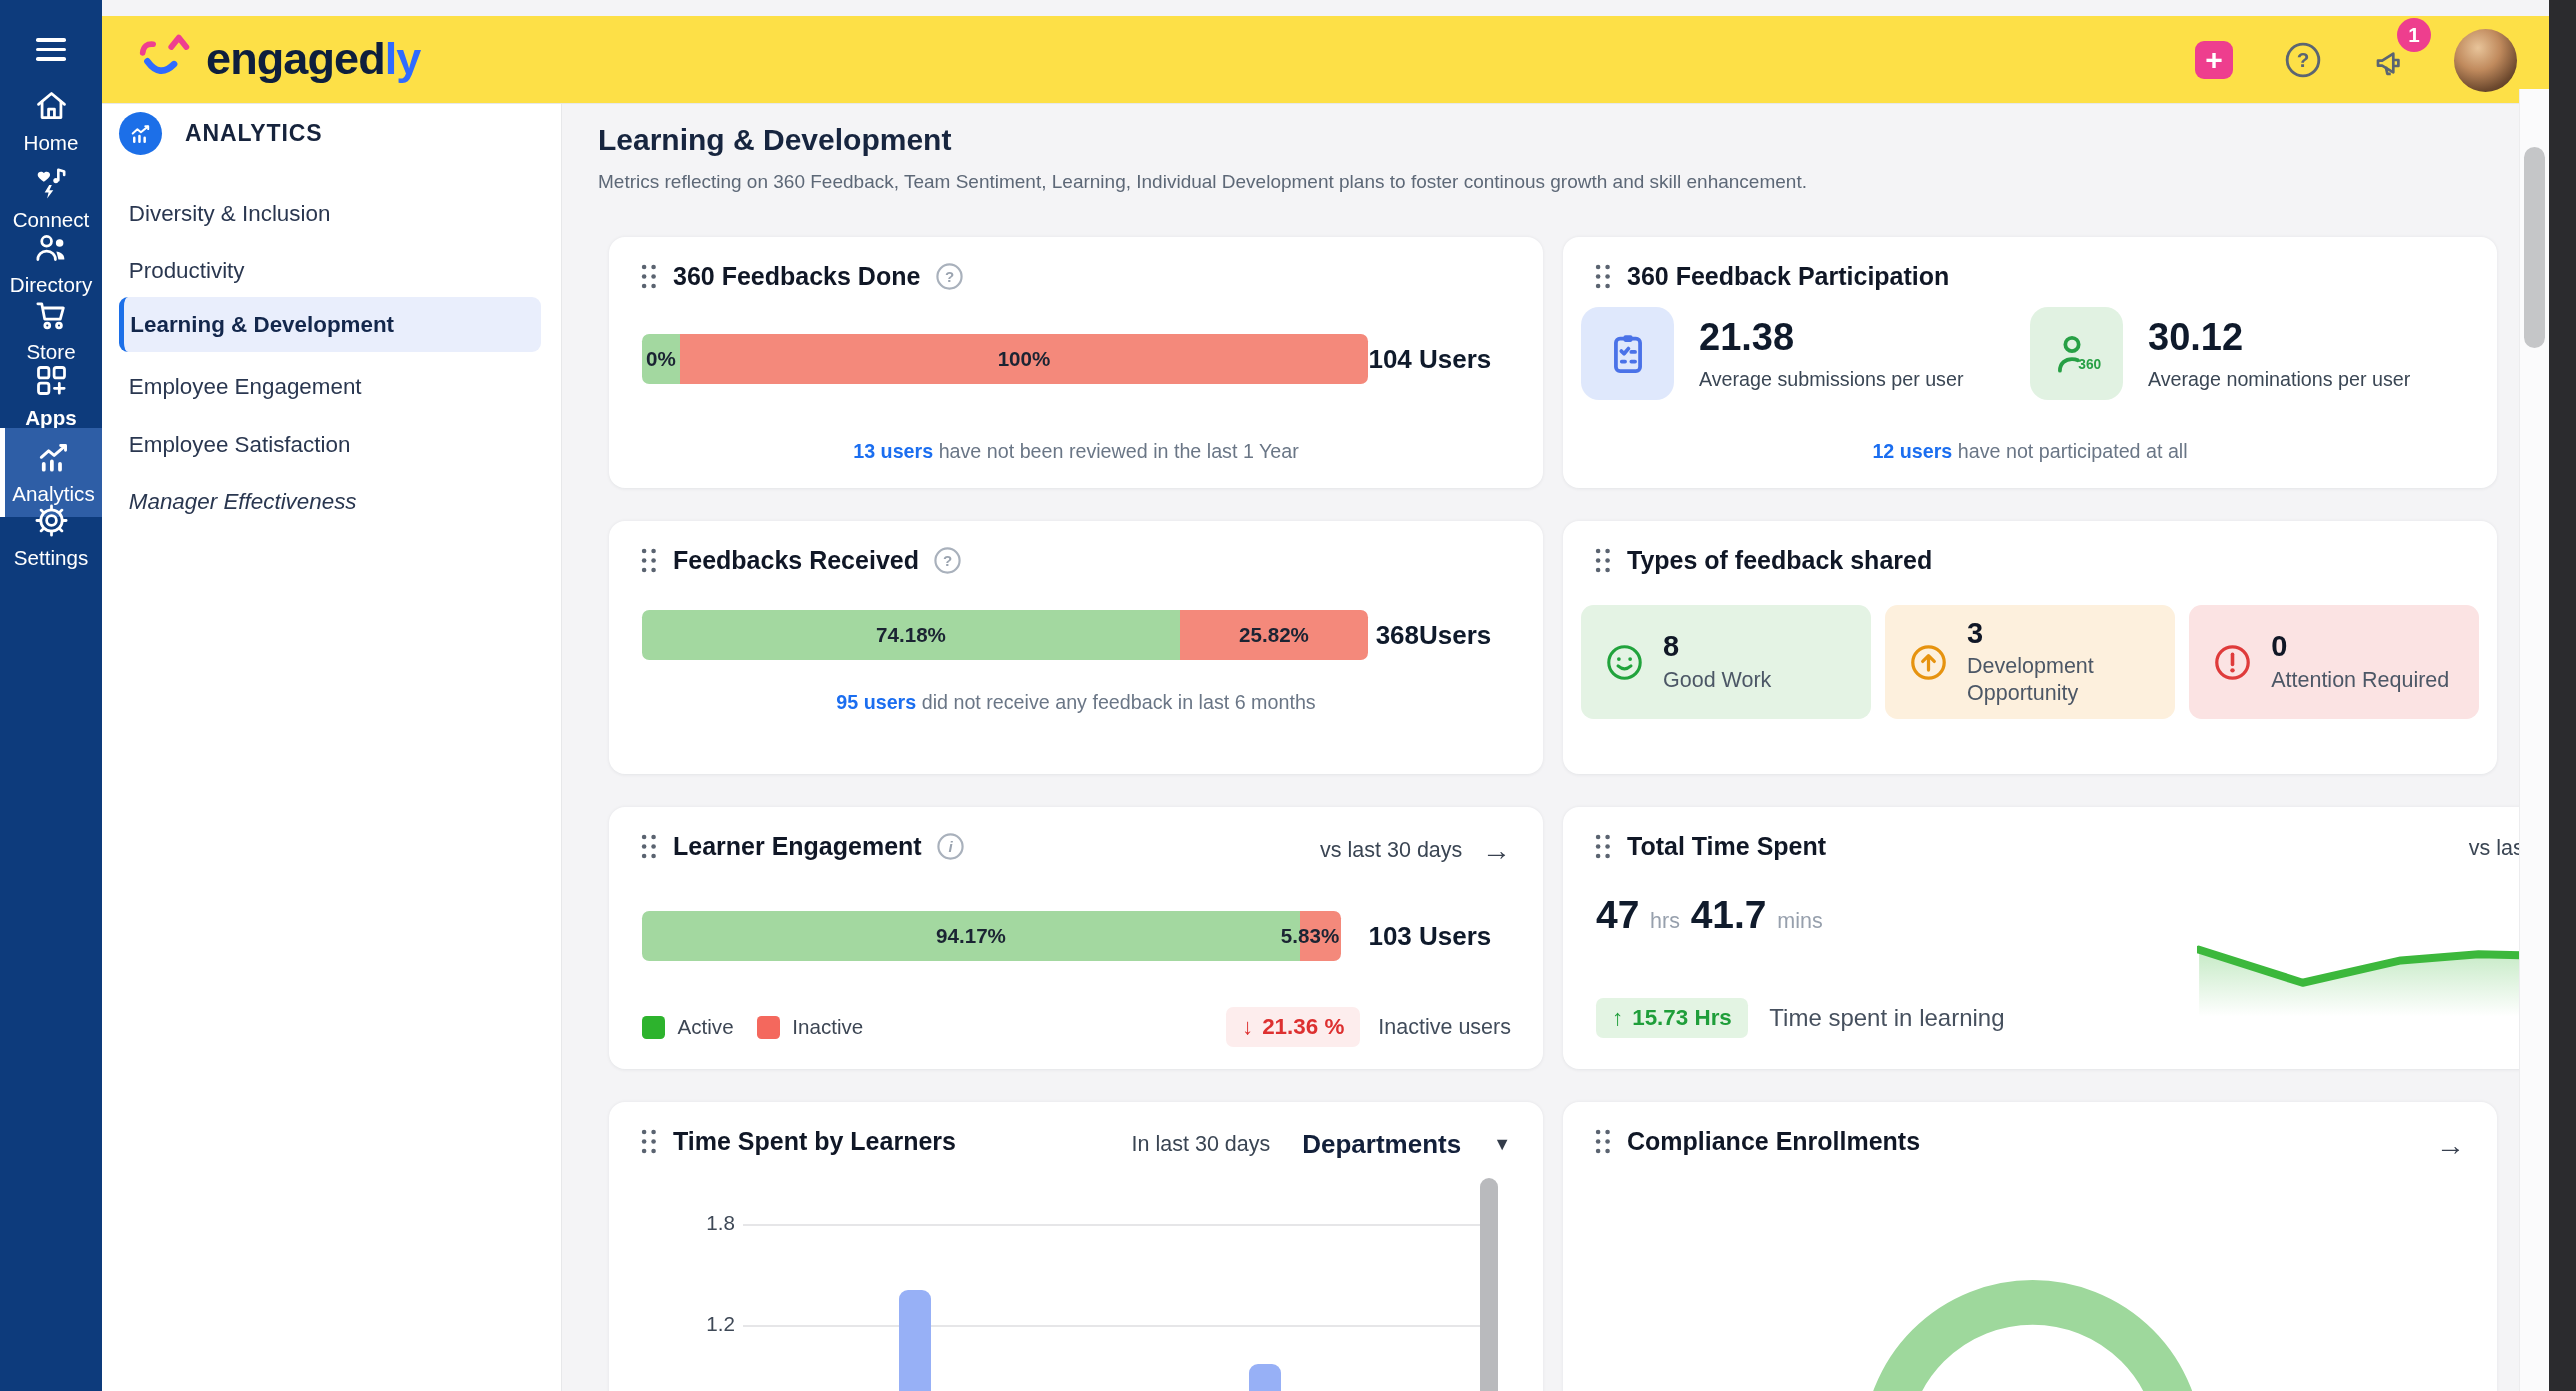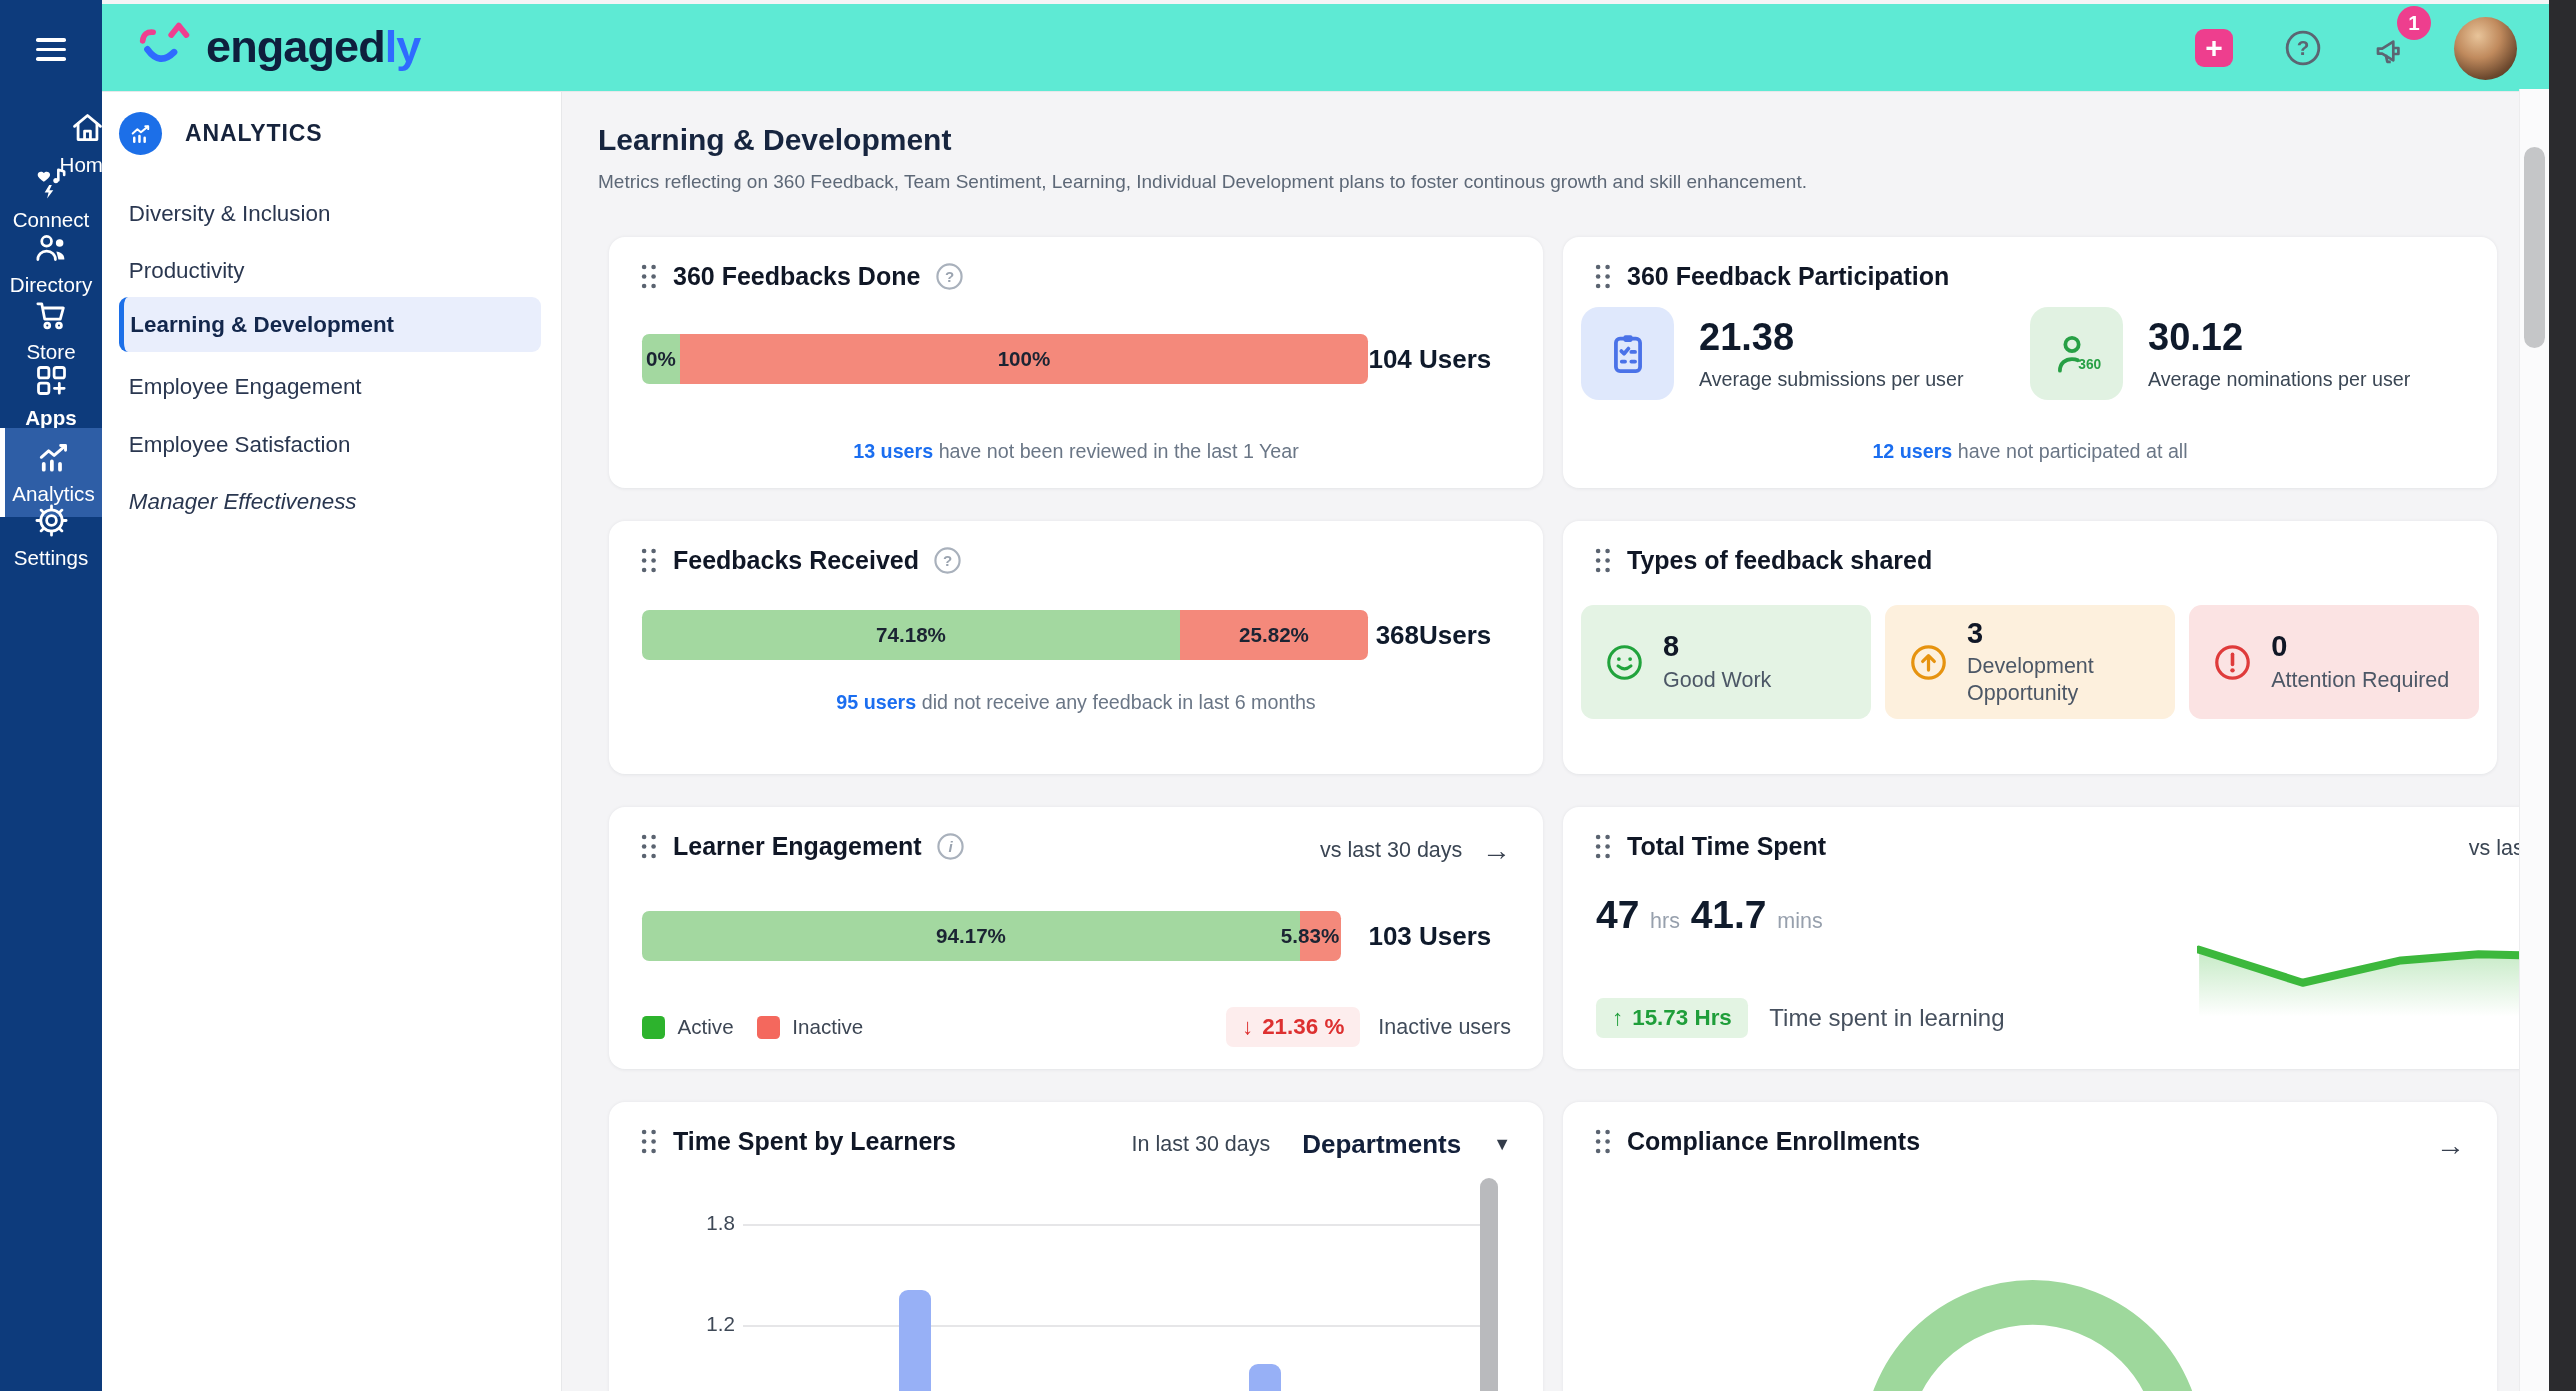--- a/index.html
+++ b/index.html
@@ -10,21 +10,21 @@
   
   .rail { position:absolute; left:0; top:0; width:102px; height:1392px; background:#0d3b7c; z-index:30; }
   .hamburger { position:absolute; left:36px; top:38px; width:30px; height:23px; display:flex; flex-direction:column; justify-content:space-between; cursor:pointer; }
   .hamburger span { display:block; height:3.6px; border-radius:1.8px; background:#ffffff; }
   .rail-item { position:absolute; left:0; width:102px; display:flex; flex-direction:column; align-items:center; gap:6.3px; color:#fff; cursor:pointer; }
   .rail-item svg { width:39px; height:39px; }
   .rail-label { font-size:20.6px; color:#ffffff; }
   .rail-item.active { background:#2e5ea6; padding:9px 0 10.7px; border-left:5.4px solid #ffffff; width:102px; }
 
   
-  .topbar { position:absolute; left:102px; top:4px; width:2474px; height:88px; background:#5eead4; border-bottom:1.8px solid #e7e8ea; z-index:20; }
+  .topbar { position:absolute; left:102px; top:16px; width:2474px; height:88px; background:#fde047; border-bottom:1.8px solid #e7e8ea; z-index:20; }
   .logo { position:absolute; left:32px; top:14.3px; display:flex; align-items:center; gap:9px; }
   .logo svg { width:63px; height:57px; }
   .wordmark { font-size:45px; font-weight:800; letter-spacing:-0.9px; color:#0e1f3d; }
   .wordmark .accent { color:#2f6bff; }
   .tb-plus { position:absolute; left:2093px; top:25px; width:38px; height:38px; border-radius:9px; background:#ee3e8e; color:#fff; font-size:30px; font-weight:700; display:flex; align-items:center; justify-content:center; cursor:pointer; }
   .tb-help { position:absolute; left:2182px; top:25px; width:38px; height:38px; cursor:pointer; }
   .tb-mega { position:absolute; left:2270px; top:29px; width:36px; height:36px; cursor:pointer; }
   .tb-badge { position:absolute; left:2295px; top:1.8px; width:34px; height:34px; border-radius:50%; background:#ee3e8e; color:#fff; font-size:20.6px; font-weight:700; display:flex; align-items:center; justify-content:center; }
   .tb-avatar { position:absolute; left:2352px; top:12.5px; width:63px; height:63px; border-radius:50%; cursor:pointer;
     background: radial-gradient(circle at 38% 30%, #e8c49a 0%, #c08a5d 38%, #6e4a2f 72%, #3a281a 100%); }
@@ -126,21 +126,21 @@
 
 <div class="page">
 
   <nav class="rail">
     <div class="hamburger">
         <span></span>
         <span></span>
         <span></span>
       </div>
 
-    <div class="rail-item" style="top:108px;margin-left:36px;">
+    <div class="rail-item" style="top:86px;">
       <svg viewBox="0 0 24 24" fill="none" stroke="#fff" stroke-width="1.7" stroke-linecap="round" stroke-linejoin="round">
         <path d="M4 11.3 L12 4.6 L20 11.3"></path>
           <path d="M6.2 9.8 V19.4 H17.8 V9.8"></path>
           <path d="M10.2 19.4 V14.2 H13.8 V19.4"></path>
       </svg>
       <span class="rail-label">Home</span>
     </div>
 
     <div class="rail-item" style="top:163px;">
       <svg viewBox="0 0 24 24" fill="none" stroke="#fff" stroke-width="1.6" stroke-linecap="round" stroke-linejoin="round">

